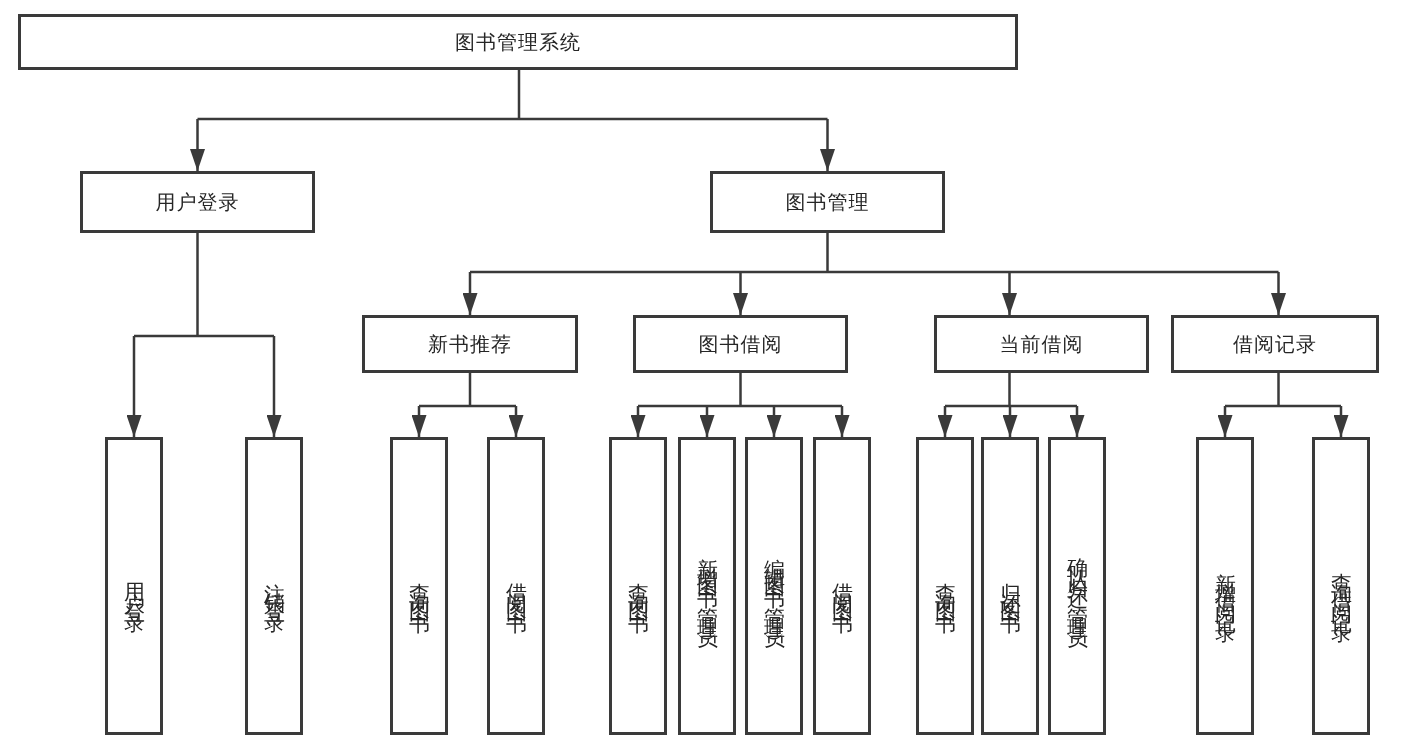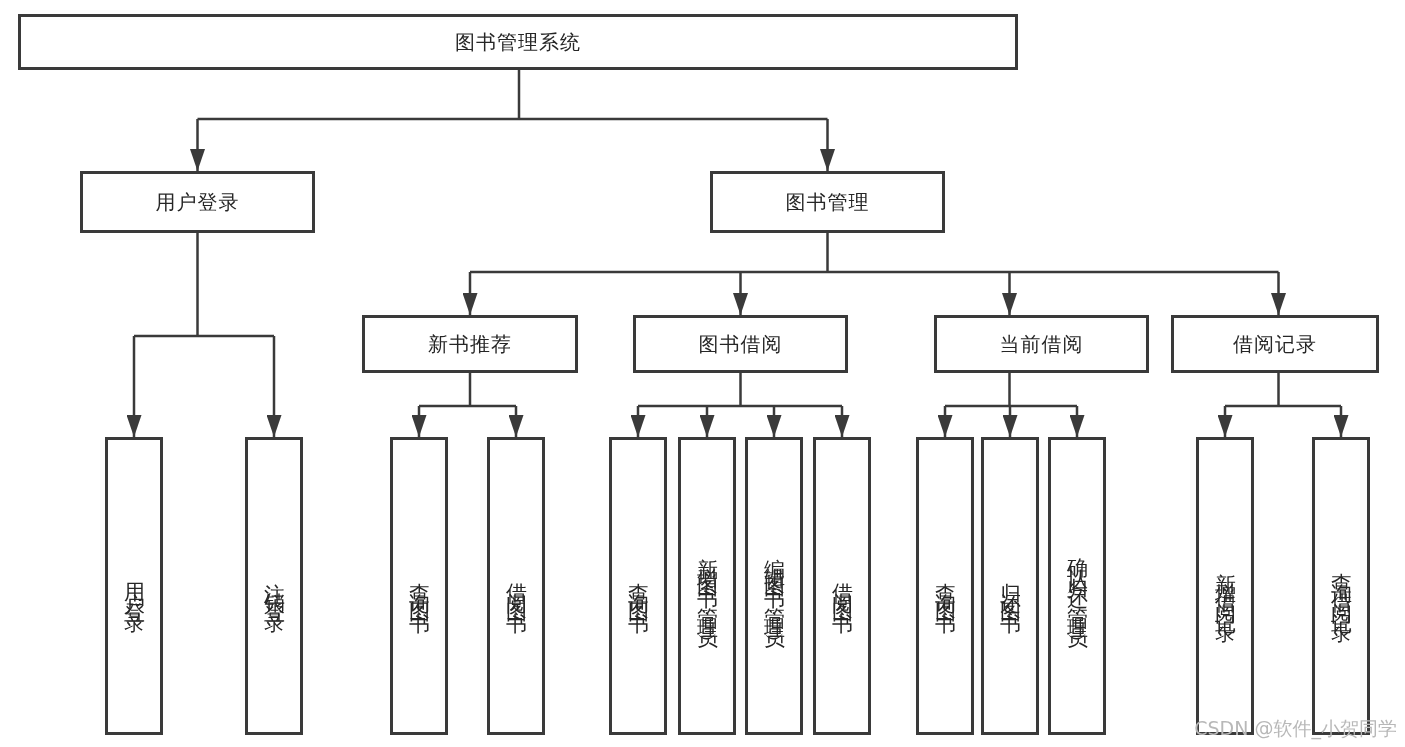--- a/index.html
+++ b/index.html
@@ -198,15 +198,14 @@
     <span class="vlabel">确认归还（管理员）</span>
   </div>
 
   <div class="box leaf lf-12">
     <span class="vlabel">新增借阅记录</span>
   </div>
   <div class="box leaf lf-13">
     <span class="vlabel">查询借阅记录</span>
   </div>
 
-  <div class="watermark">CSDN @软件_小贺同学</div>
 
 </div>
 
 </body></html>

